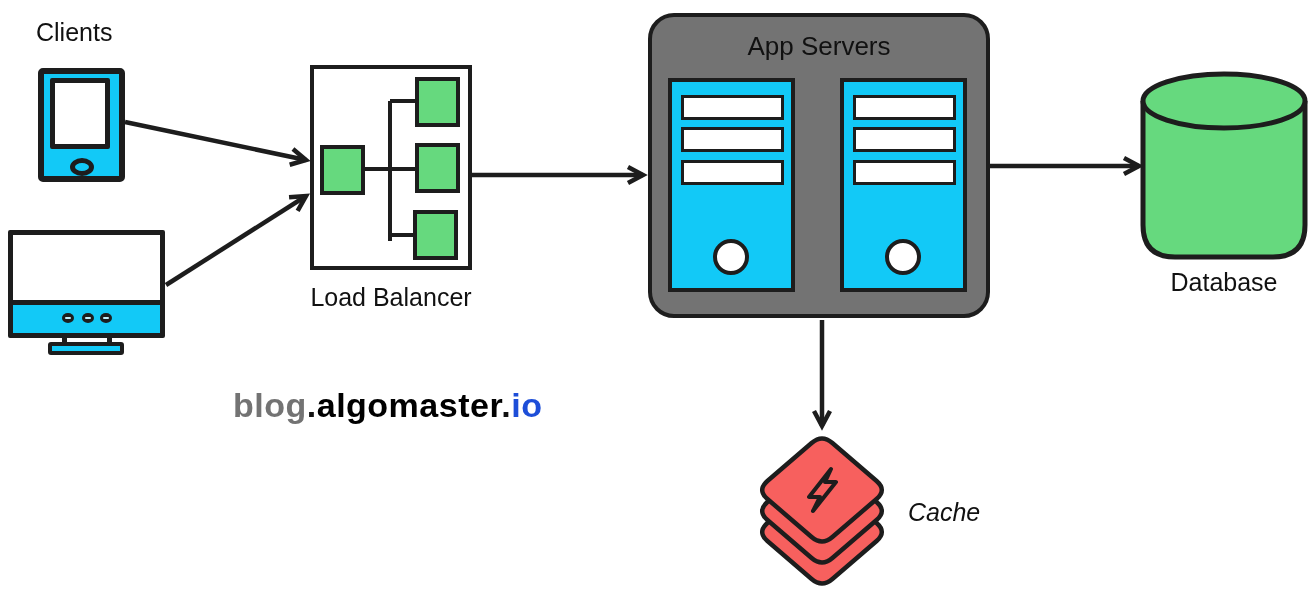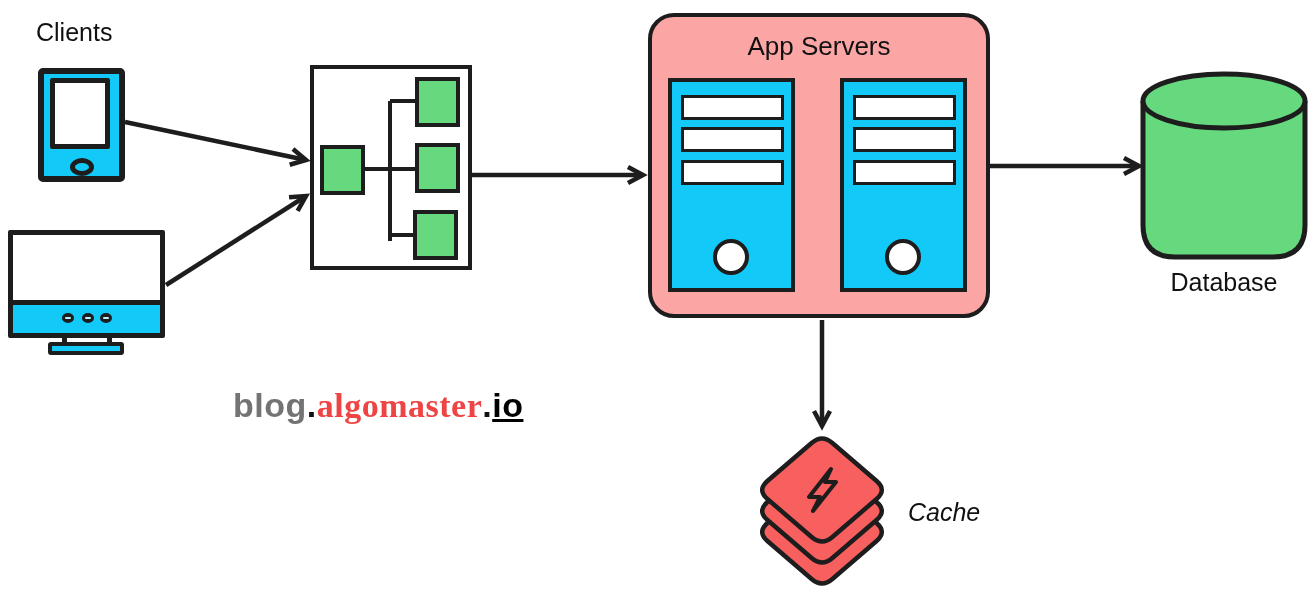--- a/index.html
+++ b/index.html
@@ -67,21 +67,21 @@
   }
   .lb-sq {
     position:absolute; width:45px; height:50px;
     background:var(--green); border:4px solid var(--stroke); box-sizing:border-box;
   }
   .lb-line { position:absolute; background:var(--stroke); }
 
   
   .as-box {
     left:648px; top:13px; width:342px; height:305px;
-    background:#fca5a5; border:4px solid var(--stroke); border-radius:26px; box-sizing:border-box;
+    background:#737373; border:4px solid var(--stroke); border-radius:26px; box-sizing:border-box;
   }
   .as-title {
     position:absolute; left:0; top:14px; width:100%;
     font-size:26px; text-align:center;
   }
   .tower {
     position:absolute; top:61px; width:127px; height:214px;
     background:var(--cyan); border:4px solid var(--stroke); box-sizing:border-box;
   }
   .tower-l { left:16px; }
@@ -159,20 +159,21 @@
   <div class="abs node lb-box">
     <div class="lb-line" style="left:74px; top:32px; width:4px; height:140px;"></div>
     <div class="lb-line" style="left:76px; top:30px; width:27px; height:4px;"></div>
     <div class="lb-line" style="left:51px; top:98px; width:52px; height:4px;"></div>
     <div class="lb-line" style="left:76px; top:164px; width:27px; height:4px;"></div>
     <div class="lb-sq" style="left:6px;  top:76px;"></div>
     <div class="lb-sq" style="left:101px; top:8px;"></div>
     <div class="lb-sq" style="left:101px; top:74px;"></div>
     <div class="lb-sq" style="left:99px; top:141px;"></div>
   </div>
+  <div class="lbl center lb-label">Load Balancer</div>
 
   <div class="abs node as-box">
     <div class="as-title">App Servers</div>
     <div class="tower tower-l">
       <div class="slot slot-1"></div>
       <div class="slot slot-2"></div>
       <div class="slot slot-3"></div>
       <div class="tower-circle"></div>
     </div>
     <div class="tower tower-r">
@@ -193,16 +194,16 @@
     <g style="fill:var(--red); stroke:var(--stroke);" stroke-width="4.5" stroke-linejoin="round">
       <path d="M 87.4 62 L 131.6 100 Q 142 109 131.6 118 L 87.4 156 Q 77 165 66.6 156 L 22.4 118 Q 12 109 22.4 100 L 66.6 62 Q 77 53 87.4 62 Z"></path>
       <path d="M 87.4 41 L 131.6 79 Q 142 88 131.6 97 L 87.4 135 Q 77 144 66.6 135 L 22.4 97 Q 12 88 22.4 79 L 66.6 41 Q 77 32 87.4 41 Z"></path>
       <path d="M 87.4 20 L 131.6 58 Q 142 67 131.6 76 L 87.4 114 Q 77 123 66.6 114 L 22.4 76 Q 12 67 22.4 58 L 66.6 20 Q 77 11 87.4 20 Z"></path>
     </g>
     <path d="M 86 46 L 64 74 L 75 74 L 68 88 L 91 59 L 80 59 Z" fill="none" style="stroke:var(--stroke);" stroke-width="4" stroke-linejoin="round"></path>
   </svg>
   <div class="lbl cache-label">Cache</div>
 
   <div class="watermark">
-    <span style="color: #737373;">blog</span><span style="color: rgb(17, 17, 17);">.</span><span style="color: #ef4444; font-family: Liberation Serif, serif;">algomaster</span><span style="color: rgb(17, 17, 17);">.</span><span style="color: #000000; text-decoration: underline;">io</span>
+    <span style="color: #737373;">blog</span><span style="color: rgb(17, 17, 17);">.</span><span style="color: #000000;">algomaster</span><span style="color: rgb(17, 17, 17);">.</span><span style="color: #1d4ed8;">io</span>
   </div>
 
 </div>
 
 </body></html>

